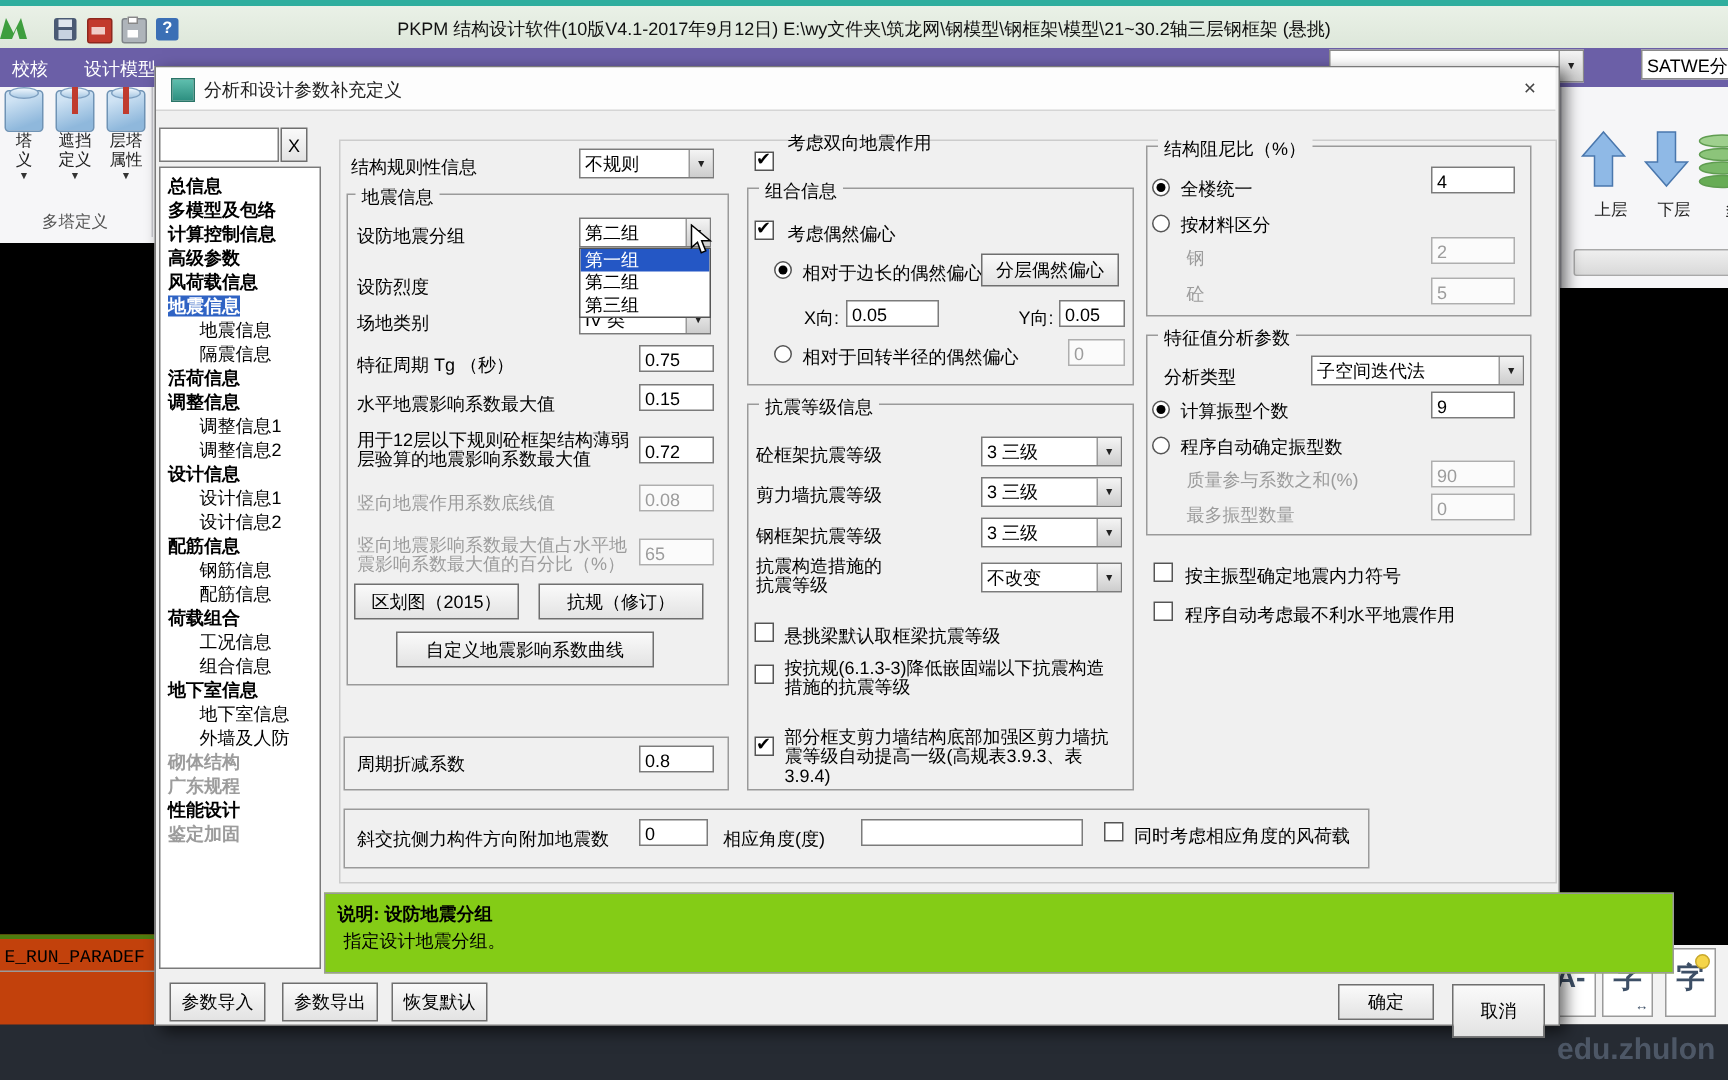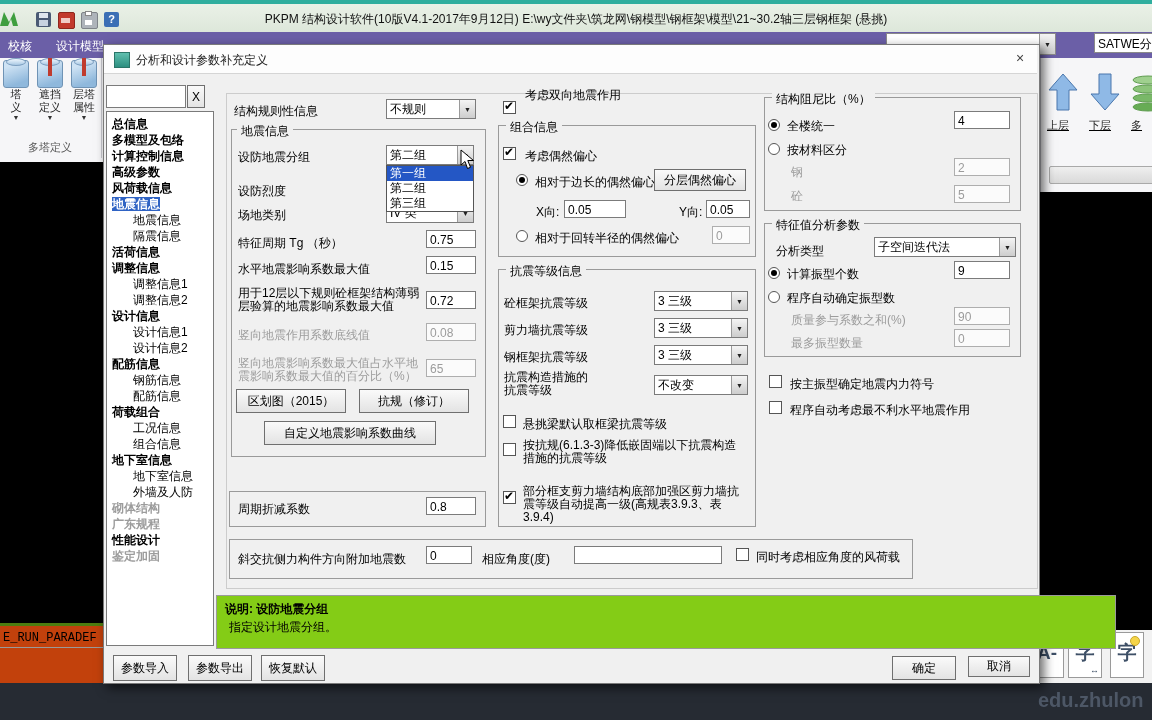--- a/index.html
+++ b/index.html
@@ -29,21 +29,21 @@
   .ricon{width:24px;height:26px;margin:0 auto;border-radius:3px;
          background:linear-gradient(160deg,#cfe3f4 20%,#8fb8dc 80%);border:1px solid #6f93b5;position:relative;}
   .ricon .cap{position:absolute;left:2px;top:-3px;right:2px;height:6px;border-radius:50%;
          background:linear-gradient(#eef6fd,#a9c9e4);border:1px solid #7d9fc0;}
   .ricon .mark{position:absolute;left:10px;top:-3px;width:4px;height:18px;background:#c03b2e;}
   .rlbl{font-size:11px;line-height:13px;color:#222;}
   .rarr{font-size:7px;color:#333;line-height:8px;}
   .rgrouplabel{position:absolute;left:0;top:82px;width:100px;text-align:center;font-size:11px;color:#555;}
   .rpanel{position:absolute;left:1040px;top:58px;width:112px;height:134px;background:#f6f6f8;
           border-left:1px solid #bcbcc4;}
-  .navbtn{position:absolute;top:14px;width:38px;text-align:left;text-decoration:underline;}
+  .navbtn{position:absolute;top:28px;width:38px;text-align:right;}
   .navlbl{font-size:11px;color:#222;margin-top:3px;}
   .graybar{position:absolute;left:8px;top:108px;width:110px;height:16px;background:linear-gradient(#efefef,#d9d9d9);
            border:1px solid #a9a9a9;border-radius:2px;}
   
   .canvas{position:absolute;left:0;top:162px;width:1152px;height:521px;background:#000;}
   .cmdpanel{position:absolute;left:0;top:623px;width:103px;height:60px;background:#c2410c;border-top:3px solid #4d7c0f;}
   .cmdrow{position:absolute;left:0;top:2px;width:103px;height:20px;border-bottom:1px solid #9a9a9a;
           font-family:"Liberation Mono","DejaVu Sans Mono",monospace;font-size:12px;padding:3px 0 0 3px;box-sizing:border-box;white-space:nowrap;}
   .btoolbar{position:absolute;left:1028px;top:630px;width:124px;height:53px;background:#f2f2f2;}
   .tbtn{position:absolute;top:2px;width:34px;height:46px;background:#fff;border:1px solid #9a9a9a;
@@ -396,20 +396,20 @@
 
     <div class="desc">
       <div class="L" style="left:8px;top:5px;font-weight:bold;">说明: 设防地震分组</div>
       <div class="L" style="left:12px;top:23px;">指定设计地震分组。</div>
     </div>
 
     <div class="btn" style="left:9px;top:610px;width:64px;height:26px;">参数导入</div>
     <div class="btn" style="left:84px;top:610px;width:64px;height:26px;">参数导出</div>
     <div class="btn" style="left:157px;top:610px;width:64px;height:26px;">恢复默认</div>
     <div class="btn" style="left:788px;top:611px;width:64px;height:24px;">确定</div>
-    <div class="btn" style="left:864px;top:611px;width:62px;height:21px;">取消</div>
+    <div class="btn" style="left:864px;top:611px;width:62px;height:36px;">取消</div>
 
     <svg class="cursor" width="16" height="22" viewBox="0 0 16 22">
       <polygon points="1,1 1,16 5,12.5 7.5,19.5 10.5,18.3 7.8,11.5 13.5,11.5" fill="#fff" stroke="#000" stroke-width="1"></polygon>
     </svg>
   </div>
 
 </div>
 
 </body></html>

